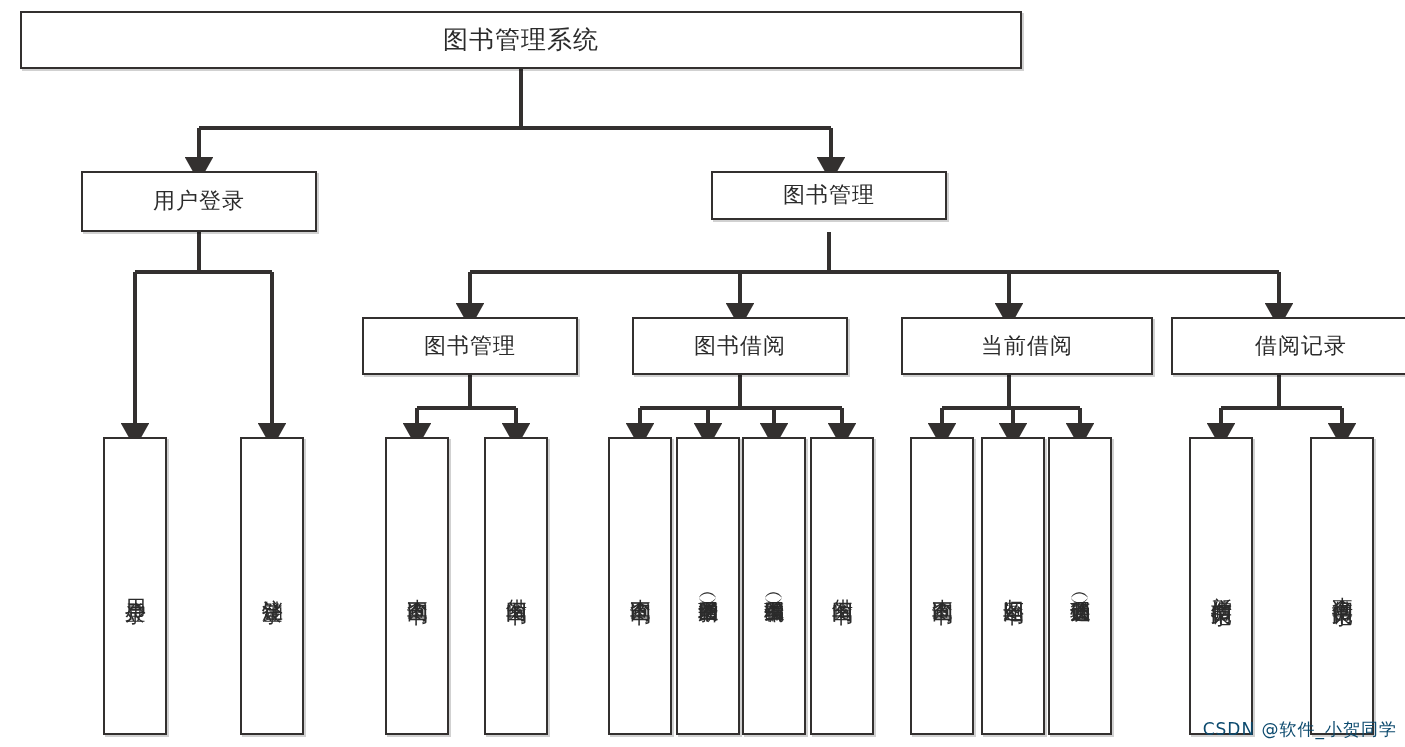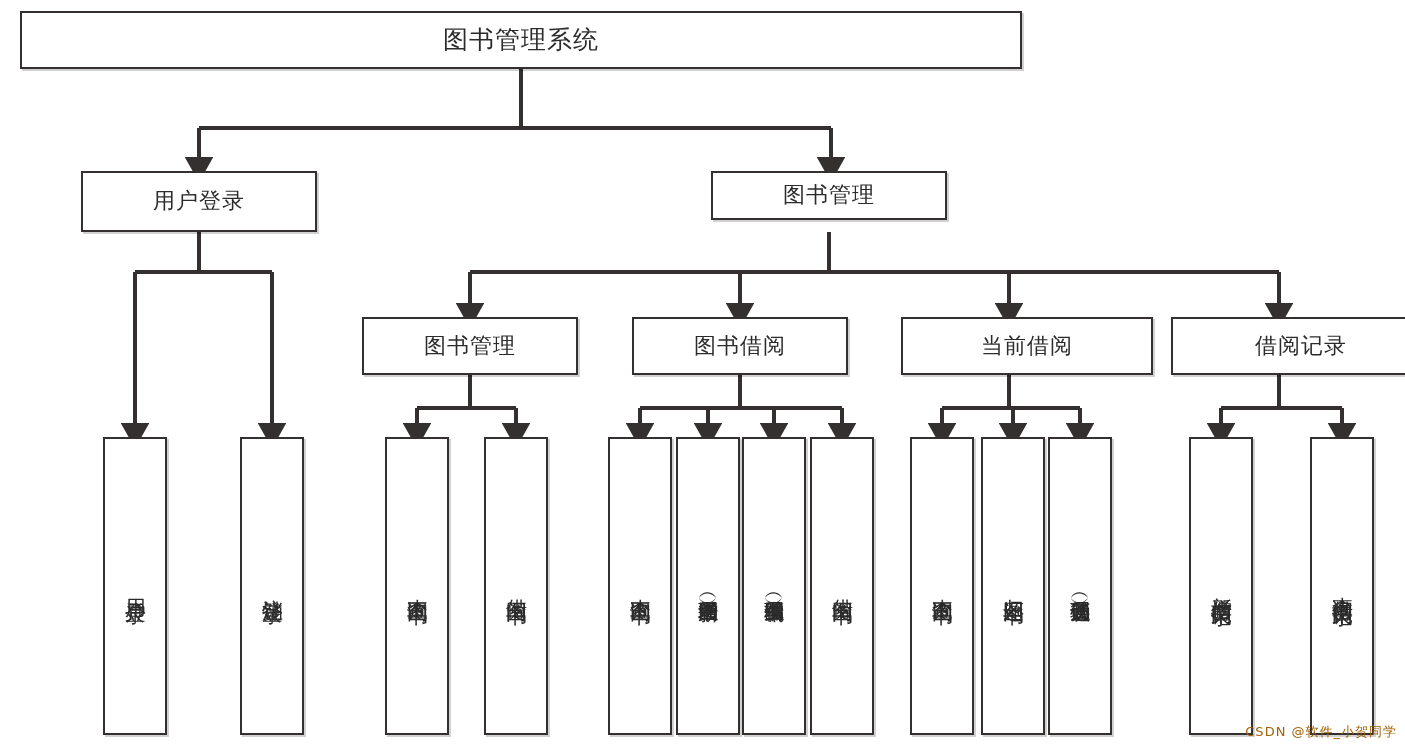--- a/index.html
+++ b/index.html
@@ -58,22 +58,22 @@
     left: 0;
     top: 0;
     width: 1405px;
     height: 747px;
     pointer-events: none;
   }
   .watermark {
     position: absolute;
     right: 8px;
     bottom: 6px;
-    font-size: 13px;
-    color: #a16207;
+    font-size: 17px;
+    color: #0c4a6e;
     letter-spacing: 1px;
     white-space: nowrap;
   }
 </style>
 </head>
 <body>
 
 <div id="canvas">
 
   <svg class="edges" viewBox="0 0 1405 747" xmlns="http://www.w3.org/2000/svg">

